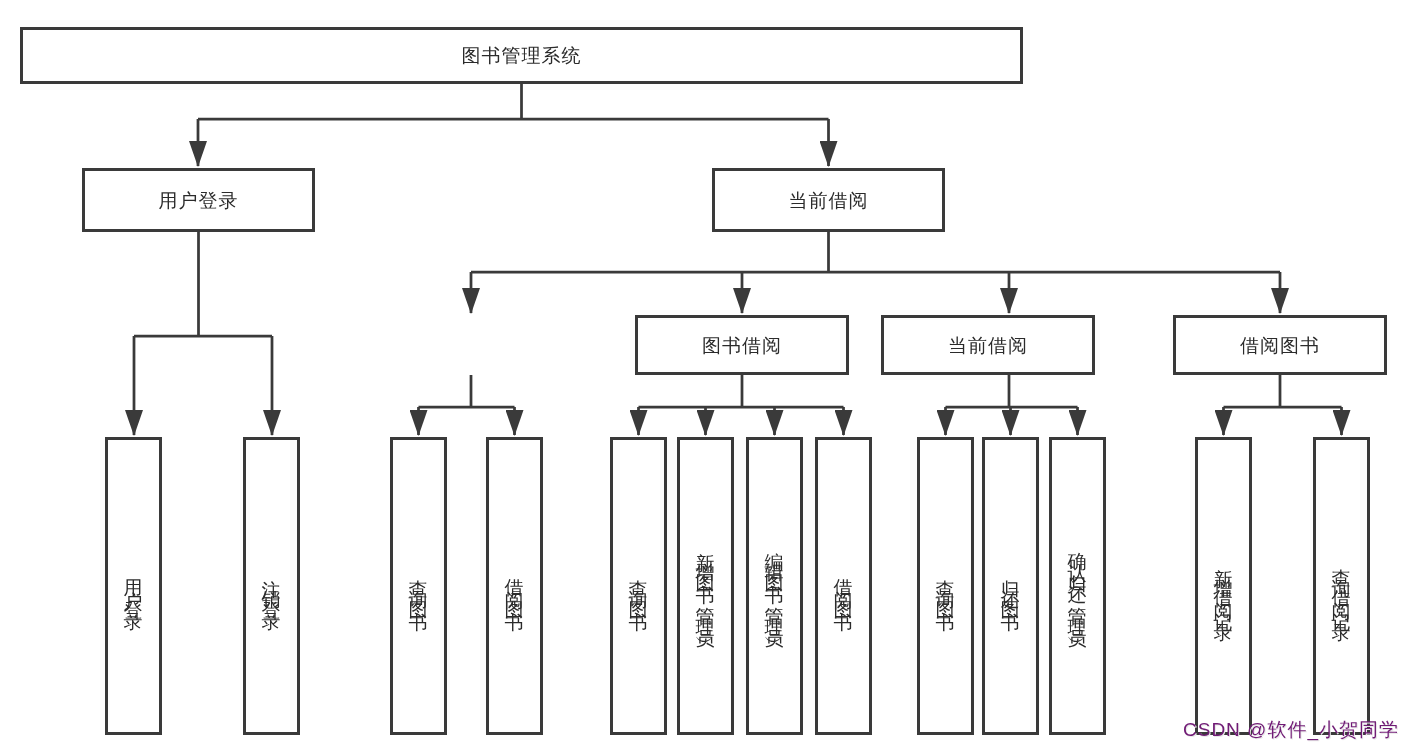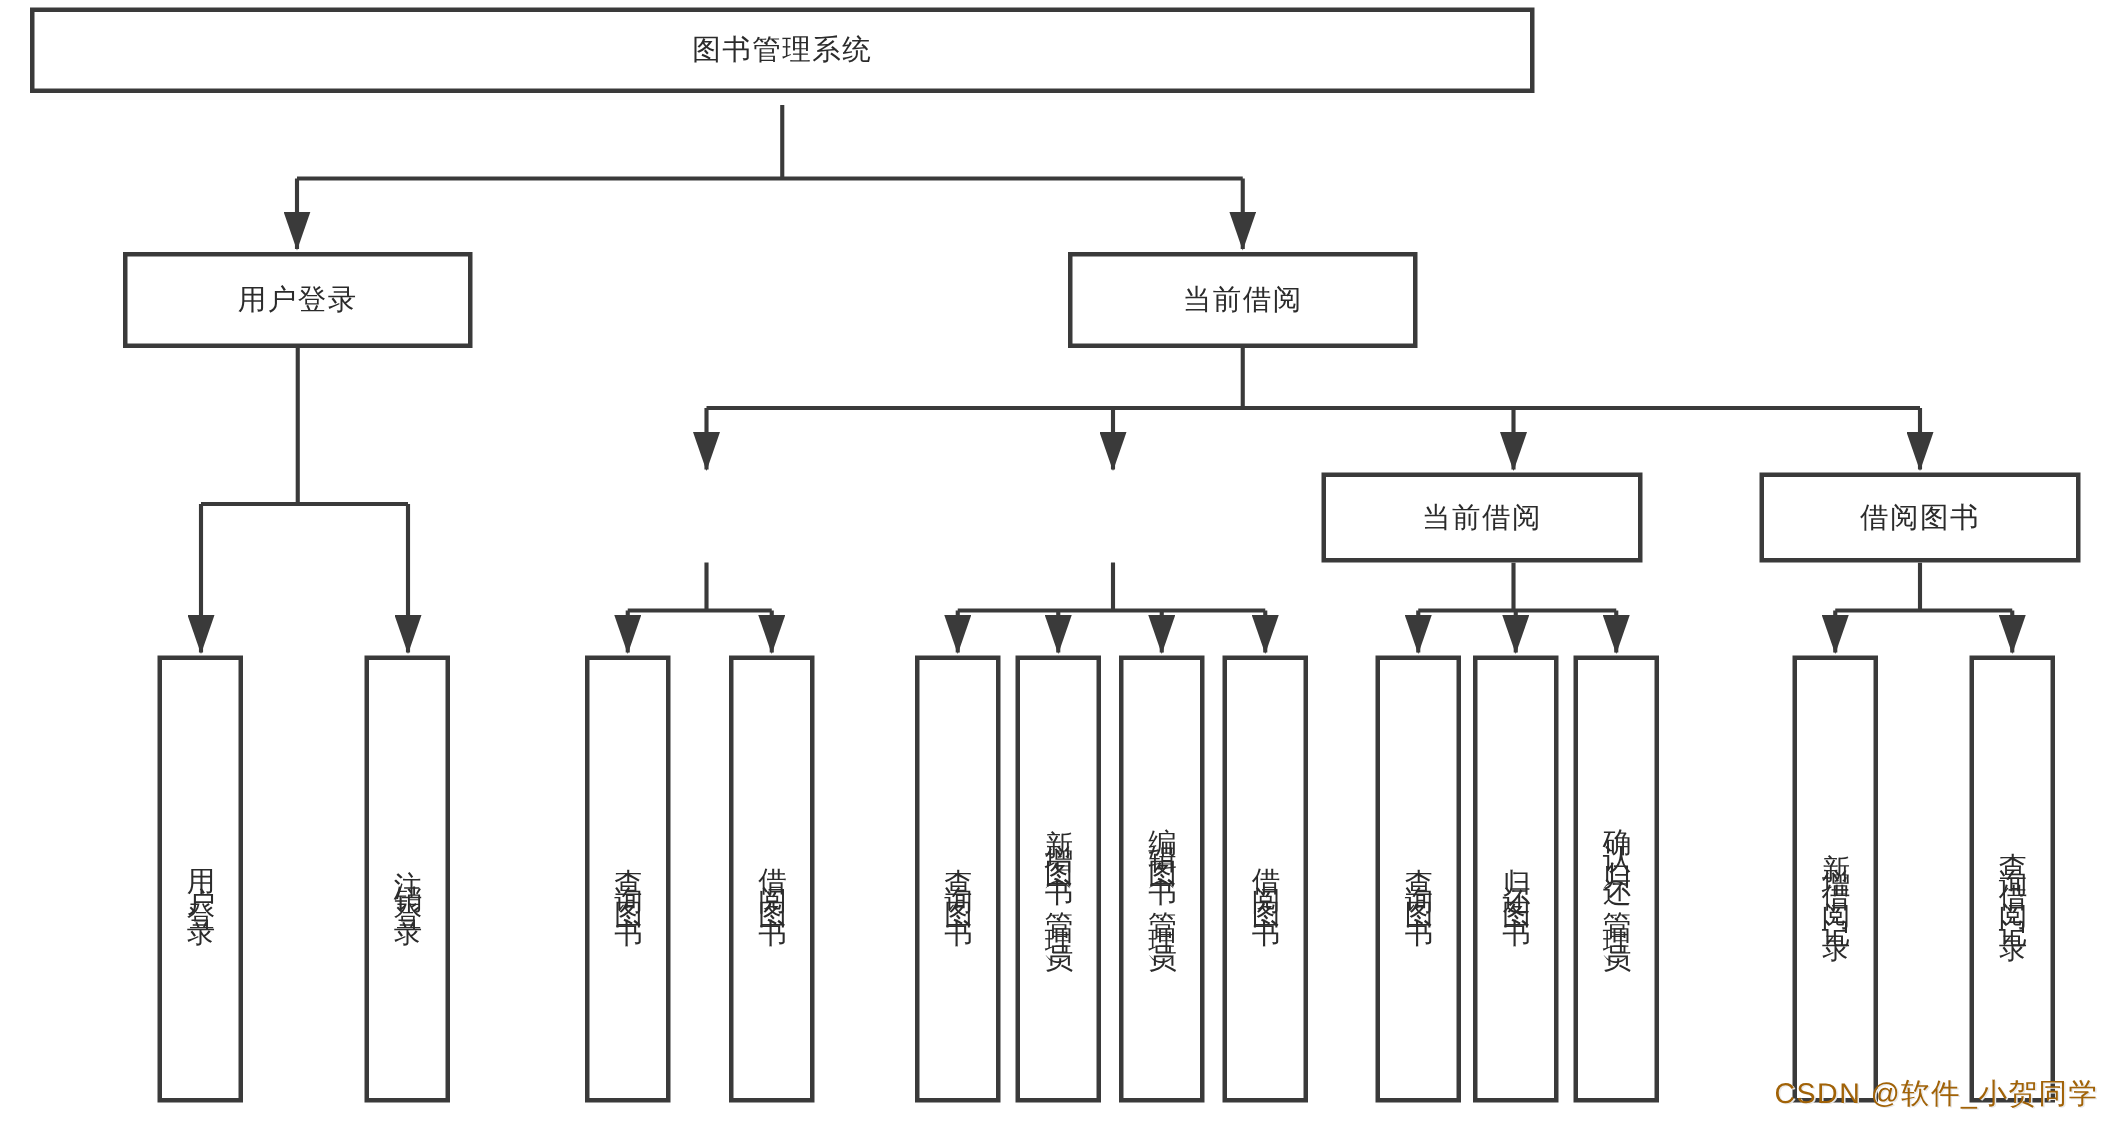--- a/index.html
+++ b/index.html
@@ -44,21 +44,21 @@
     font-size: 19px;
     line-height: 1;
     letter-spacing: 11px;
   }
   .watermark {
     position: absolute;
     left: 1183px;
     top: 719px;
     font-size: 19px;
     line-height: 1.2;
-    color: #a16207;
+    color: #701a75;
     letter-spacing: 1px;
     white-space: nowrap;
     z-index: 3;
     text-shadow: 1px 1px 0 #e8e8e8;
   }
 </style>
 </head>
 <body>
 
 <div class="canvas">
@@ -106,25 +106,26 @@
       <path d="M1010.5,407 V435" marker-end="url(#ah)"></path>
       <path d="M1077.5,407 V435" marker-end="url(#ah)"></path>
 
       <path d="M1280,375 V407"></path>
       <path d="M1223.5,407 H1341.5"></path>
       <path d="M1223.5,407 V435" marker-end="url(#ah)"></path>
       <path d="M1341.5,407 V435" marker-end="url(#ah)"></path>
     </g>
   </svg>
 
-  <div class="node h-node" style="left:20px; top:5px; width:1003px; height:57px;">图书管理系统</div>
+  <div class="node h-node" style="left:20px; top:27px; width:1003px; height:57px;">图书管理系统</div>
 
   <div class="node h-node" style="left:82px; top:168px; width:233px; height:64px;">用户登录</div>
   <div class="node h-node" style="left:712px; top:168px; width:233px; height:64px;">当前借阅</div>
 
+  <div class="node h-node" style="left:635px; top:315px; width:214px; height:60px;">图书借阅</div>
   <div class="node h-node" style="left:881px; top:315px; width:214px; height:60px;">当前借阅</div>
   <div class="node h-node" style="left:1173px; top:315px; width:214px; height:60px;">借阅图书</div>
 
   <div class="node v-node" style="left:105px; top:437px; width:57px; height:298px;">
       <span>用户登录</span>
     </div>
   <div class="node v-node" style="left:243px; top:437px; width:57px; height:298px;">
       <span>注销登录</span>
     </div>
 

